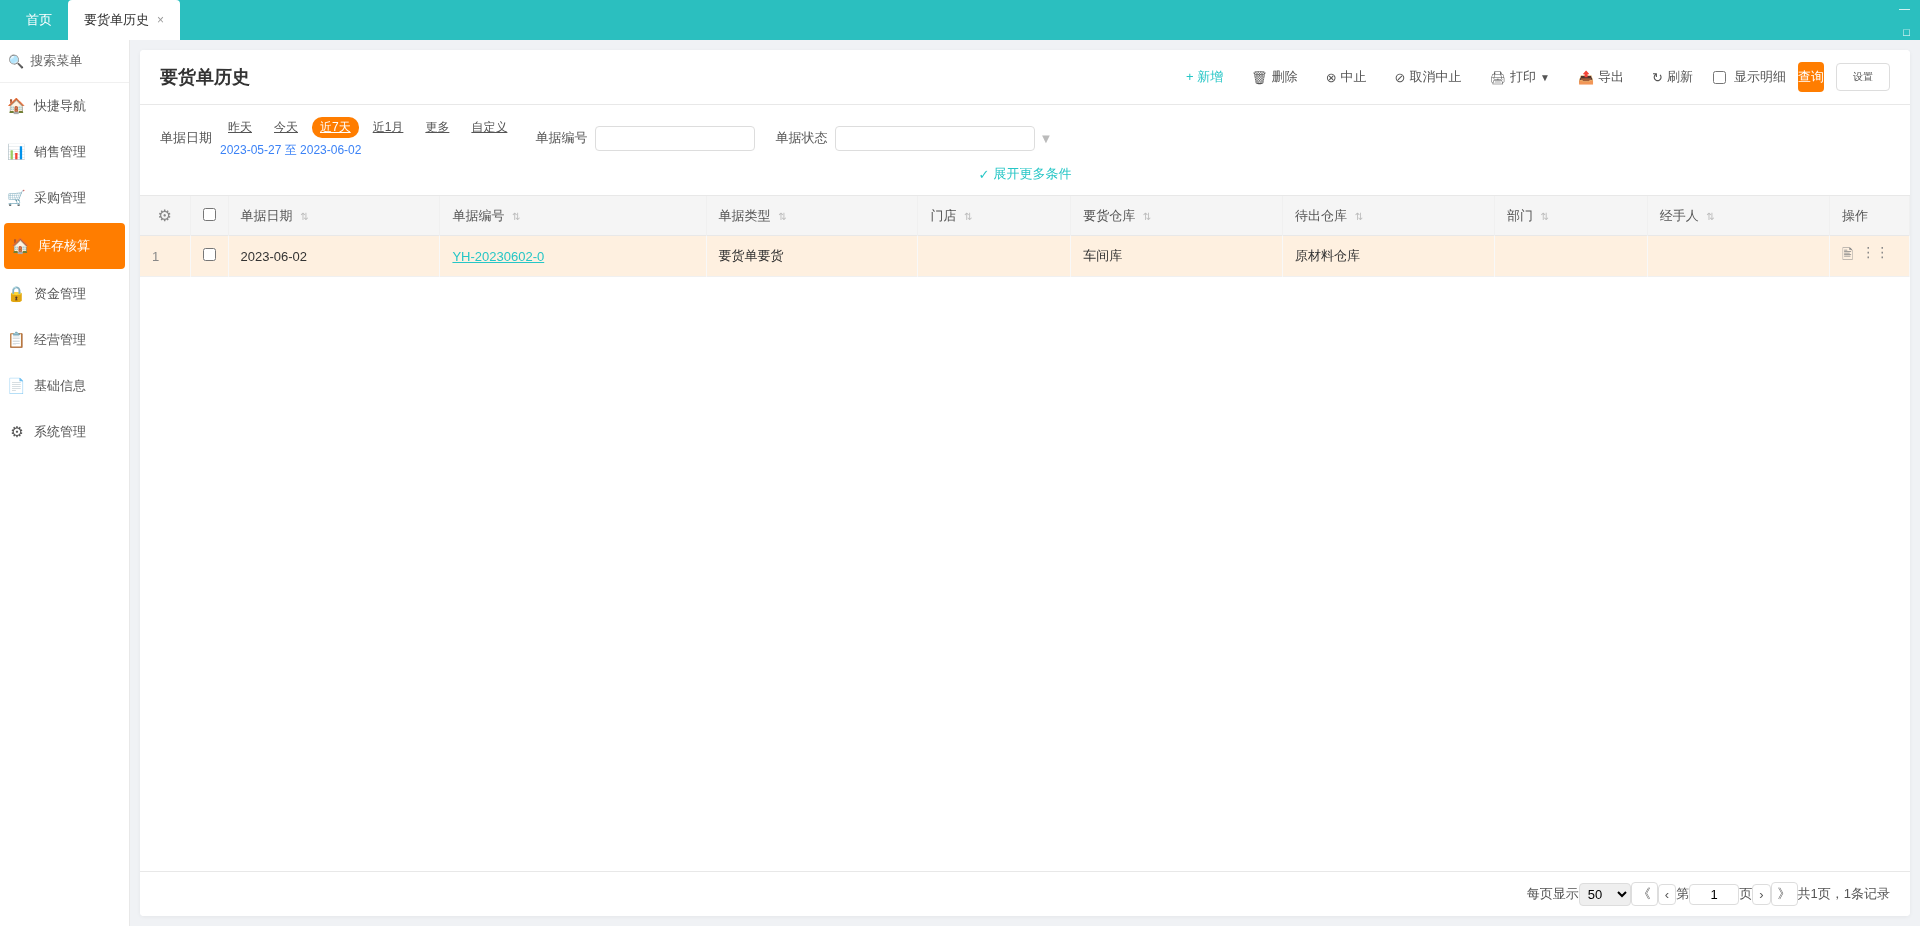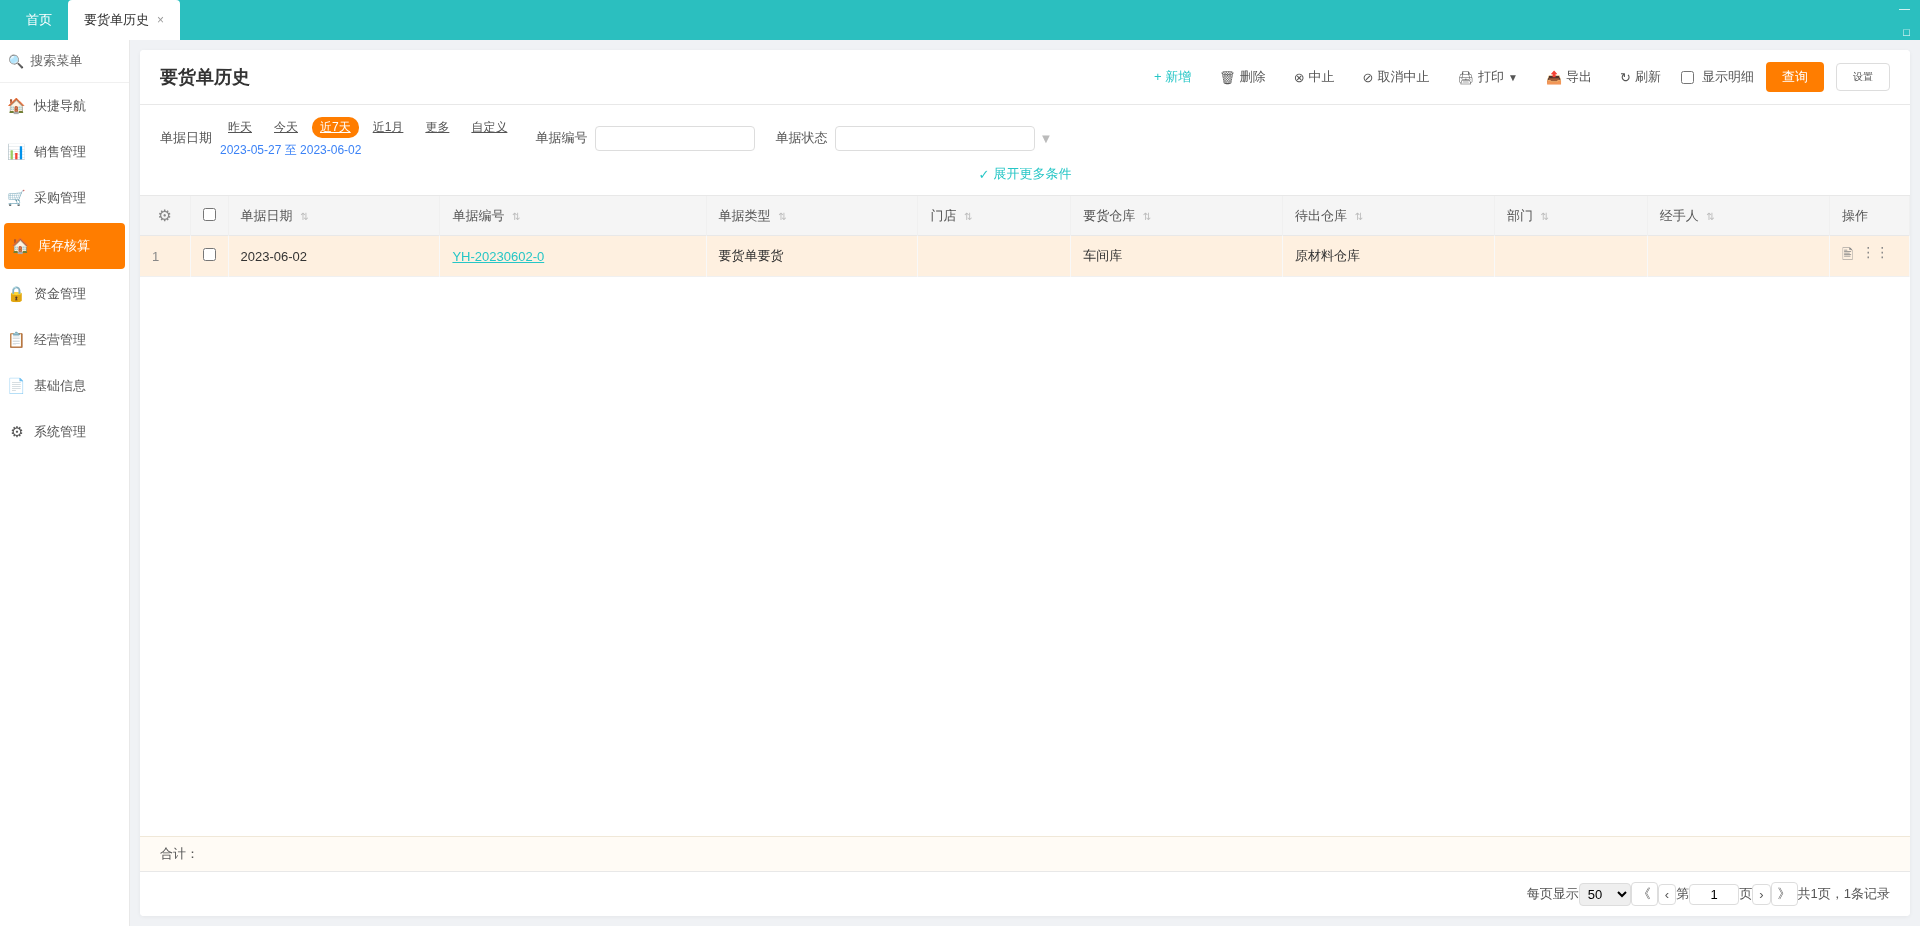--- a/index.html
+++ b/index.html
@@ -27,21 +27,21 @@
     
     .content { flex: 1; display: flex; flex-direction: column; background: #f0f2f5; overflow: hidden; }
 
     
     .page-header { background: #fff; padding: 12px 20px; display: flex; align-items: center; justify-content: space-between; border-bottom: 1px solid #e8e8e8; }
     .page-title { font-size: 18px; font-weight: bold; color: #333; }
     .toolbar { display: flex; align-items: center; gap: 12px; }
     .toolbar-btn { display: flex; align-items: center; gap: 4px; cursor: pointer; font-size: 13px; color: #555; padding: 4px 8px; }
     .toolbar-btn.new { color: #26c6c6; }
     .toolbar-btn.delete { color: #555; }
-    .btn-orange { background: #ff7d00; color: #fff; border: none; padding: 6px 16px; border-radius: 4px; cursor: pointer; font-size: 13px; }
+    .btn-orange { background: #ff7d00; color: #fff; border: none; padding: 6px 0; border-radius: 4px; cursor: pointer; font-size: 13px; }
     .btn-white { background: #fff; color: #555; border: 1px solid #ddd; padding: 6px 16px; border-radius: 4px; cursor: pointer; font-size: 10px; }
     .display-detail { display: flex; align-items: center; gap: 8px; font-size: 13px; color: #555; cursor: pointer; }
     .display-detail input[type=checkbox] { cursor: pointer; }
 
     
     .filter-area { background: #fff; padding: 12px 20px; border-bottom: 1px solid #e8e8e8; }
     .filter-row { display: flex; align-items: center; gap: 20px; flex-wrap: wrap; }
     .filter-item { display: flex; align-items: center; gap: 8px; }
     .filter-label { color: #555; font-size: 13px; white-space: nowrap; }
     .date-shortcuts { display: flex; gap: 6px; align-items: center; }
@@ -290,23 +290,20 @@
                   <div class="action-icons">
                     <span class="action-icon">🖹</span>
                     <span class="action-icon">⋮⋮</span>
                   </div>
                 </td>
               </tr>
             </tbody>
           </table>
         </div>
 
-        <div class="table-footer">
-          <span>合计：</span>
-        </div>
 
         <div class="pagination">
           <span>每页显示</span>
           <select class="page-size-select">
             <option>10</option>
             <option>20</option>
             <option selected="">50</option>
             <option>100</option>
           </select>
           <button class="page-btn">《</button>

